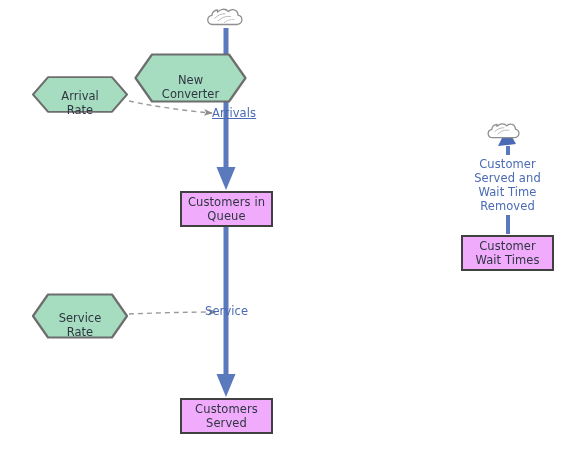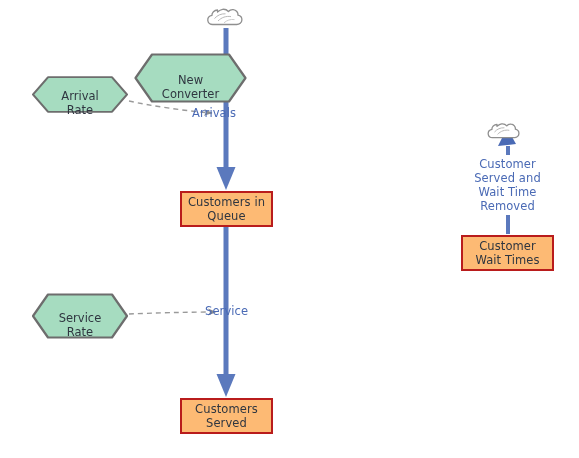--- a/index.html
+++ b/index.html
@@ -21,22 +21,22 @@
     left: 0;
     top: 0;
     width: 579px;
     height: 458px;
   }
 
   
   .stock {
     position: absolute;
     box-sizing: border-box;
-    background: #fdba74;
-    border: 2px solid #b91c1c;
+    background: #f0abfc;
+    border: 2px solid #404040;
     display: flex;
     align-items: center;
     justify-content: center;
     text-align: center;
     color: #2f3640;
     font-size: 11.5px;
     line-height: 14px;
     letter-spacing: 0.1px;
     white-space: pre-line;
   }
@@ -193,21 +193,21 @@
   </div>
 
   <div class="converter" style="left:134px; top:53px; width:113px; height:50px;">
     <svg class="hex-svg" viewBox="0 0 113 50" preserveAspectRatio="none">
       <polygon points="18,1.5 95,1.5 111.5,25 95,48.5 18,48.5 1.5,25" fill="#a6dcc0" stroke="#6d6d6d" stroke-width="2.2" stroke-linejoin="round"></polygon>
     </svg>
     <span class="hex-label">New
 Converter</span>
   </div>
 
-  <div class="flow-label left-anchored" style="left:192px; top:106px; width:70px;">Arrivals</div>
+  <div class="flow-label left-anchored" style="left:212px; top:106px; width:70px;text-decoration:underline;">Arrivals</div>
 
   <div class="flow-label left-anchored" style="left:205px; top:304px; width:70px;">Service</div>
 
   <div class="flow-label" style="left:455px; top:157px; width:105px;">Customer
 Served and
 Wait Time
 Removed</div>
 
 </div>
 

